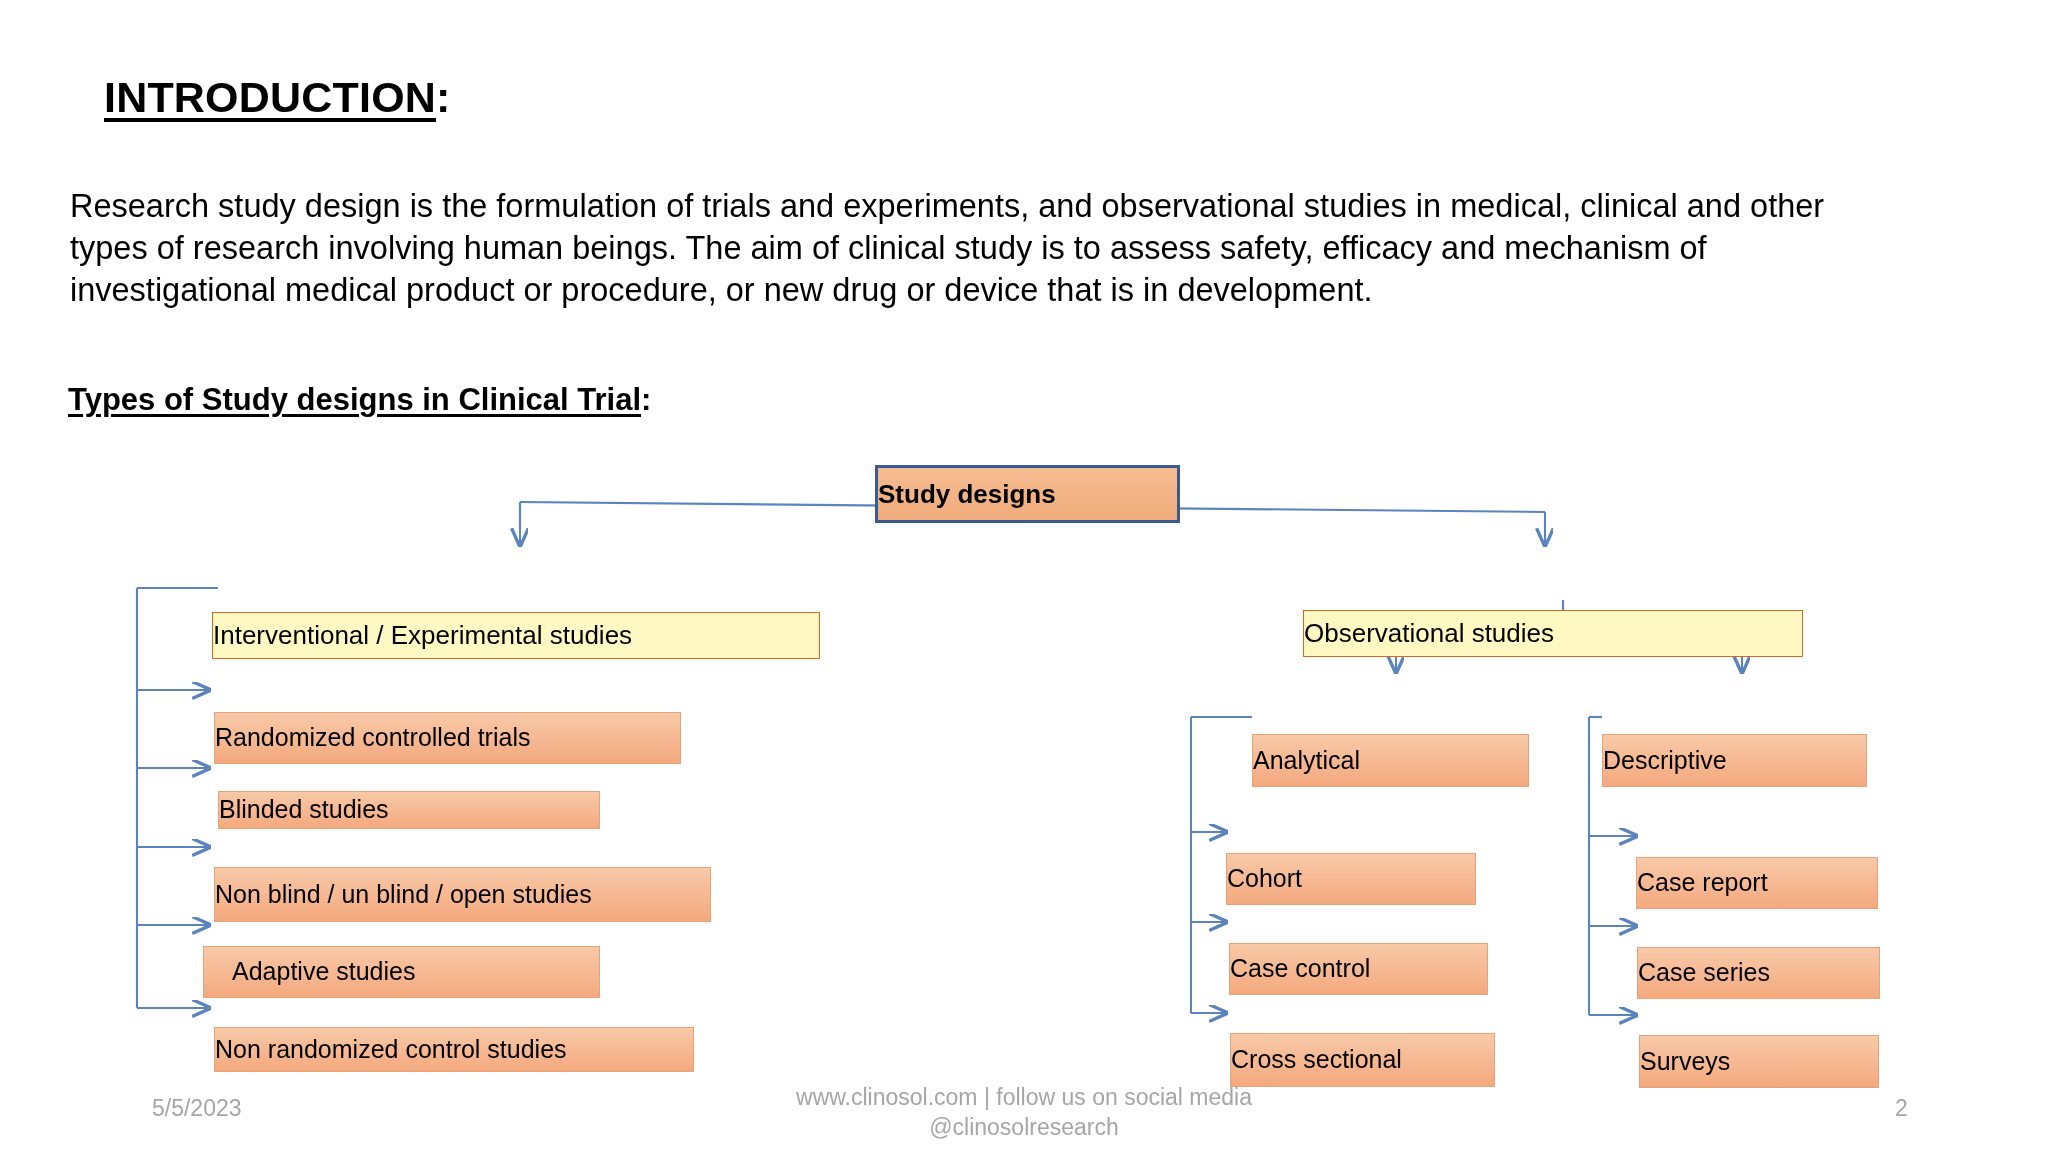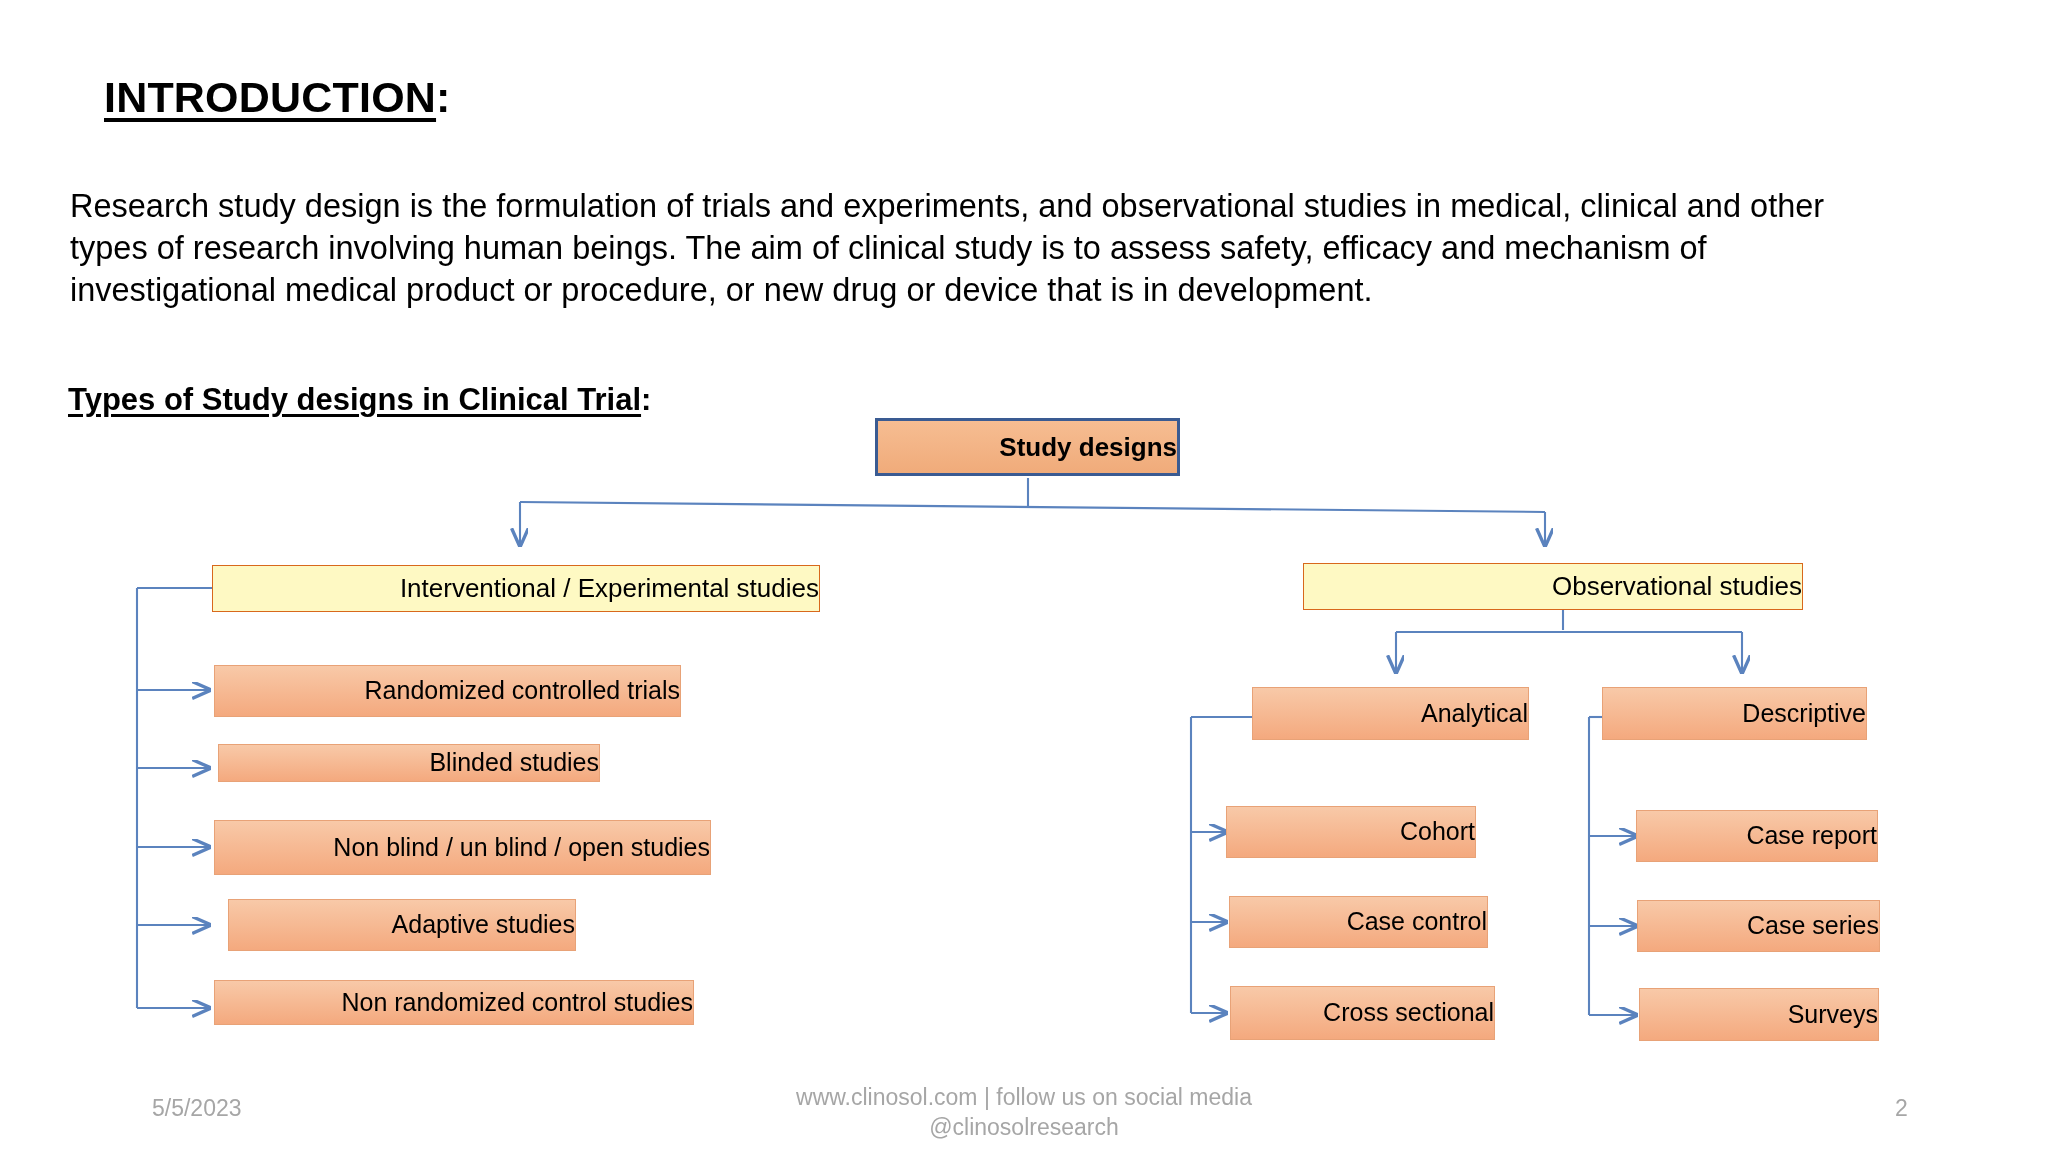--- a/index.html
+++ b/index.html
@@ -61,24 +61,25 @@
     text-decoration-thickness: 3px;
     text-underline-offset: 4px;
   }
 
   
   .node {
     position: absolute;
     box-sizing: border-box;
     display: flex;
     align-items: center;
-    justify-content: flex-end;
+    justify-content: flex-start;
     text-align: center;
     color: #000000;
     line-height: 1.1;
+    margin-top: 47px;
   }
   .node-root {
     background: linear-gradient(180deg,#f6bd92 0%, #f0ab7a 100%);
     border: 3px solid #3a5b92;
     font-weight: bold;
     font-size: 26px;
   }
   .node-main {
     background: #fef9c3;
     border: 1.5px solid #d8681c;
@@ -189,21 +190,21 @@
   </div>
 
   <div class="node node-sub" style="left:218px; top:744px; width:382px; height:38px;">
     <span>Blinded studies</span>
   </div>
 
   <div class="node node-sub" style="left:214px; top:820px; width:497px; height:55px;">
     <span>Non blind / un blind / open studies</span>
   </div>
 
-  <div class="node node-sub" style="left:228px; top:899px; width:348px; height:52px;">
+  <div class="node node-sub" style="left:203px; top:899px; width:397px; height:52px;padding-left:28px;">
     <span>Adaptive studies</span>
   </div>
 
   <div class="node node-sub" style="left:214px; top:980px; width:480px; height:45px;">
     <span>Non randomized control studies</span>
   </div>
 
   <div class="node node-sub" style="left:1252px; top:687px; width:277px; height:53px;">
     <span>Analytical</span>
   </div>
@@ -213,21 +214,21 @@
   </div>
 
   <div class="node node-sub" style="left:1226px; top:806px; width:250px; height:52px;">
     <span>Cohort</span>
   </div>
 
   <div class="node node-sub" style="left:1229px; top:896px; width:259px; height:52px;">
     <span>Case control</span>
   </div>
 
-  <div class="node node-sub" style="left:1230px; top:986px; width:265px; height:54px;padding-left:12px;">
+  <div class="node node-sub" style="left:1230px; top:986px; width:265px; height:54px;">
     <span>Cross sectional</span>
   </div>
 
   <div class="node node-sub" style="left:1636px; top:810px; width:242px; height:52px;">
     <span>Case report</span>
   </div>
 
   <div class="node node-sub" style="left:1637px; top:900px; width:243px; height:52px;">
     <span>Case series</span>
   </div>

